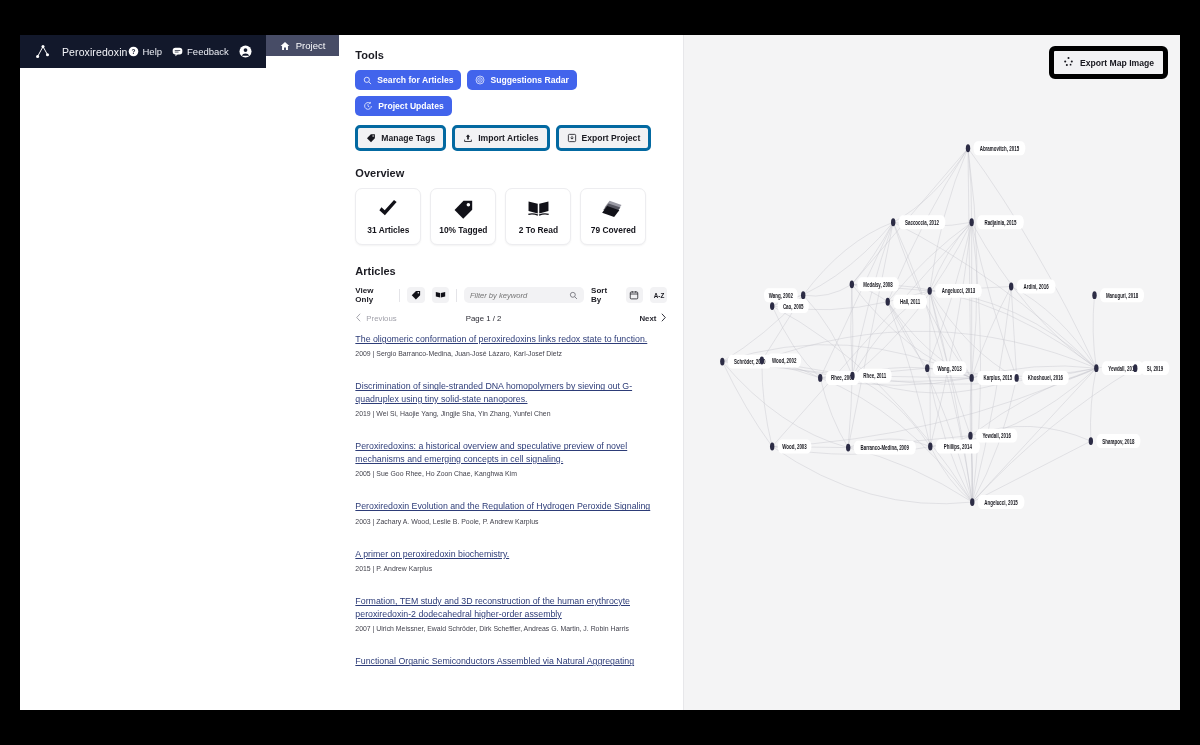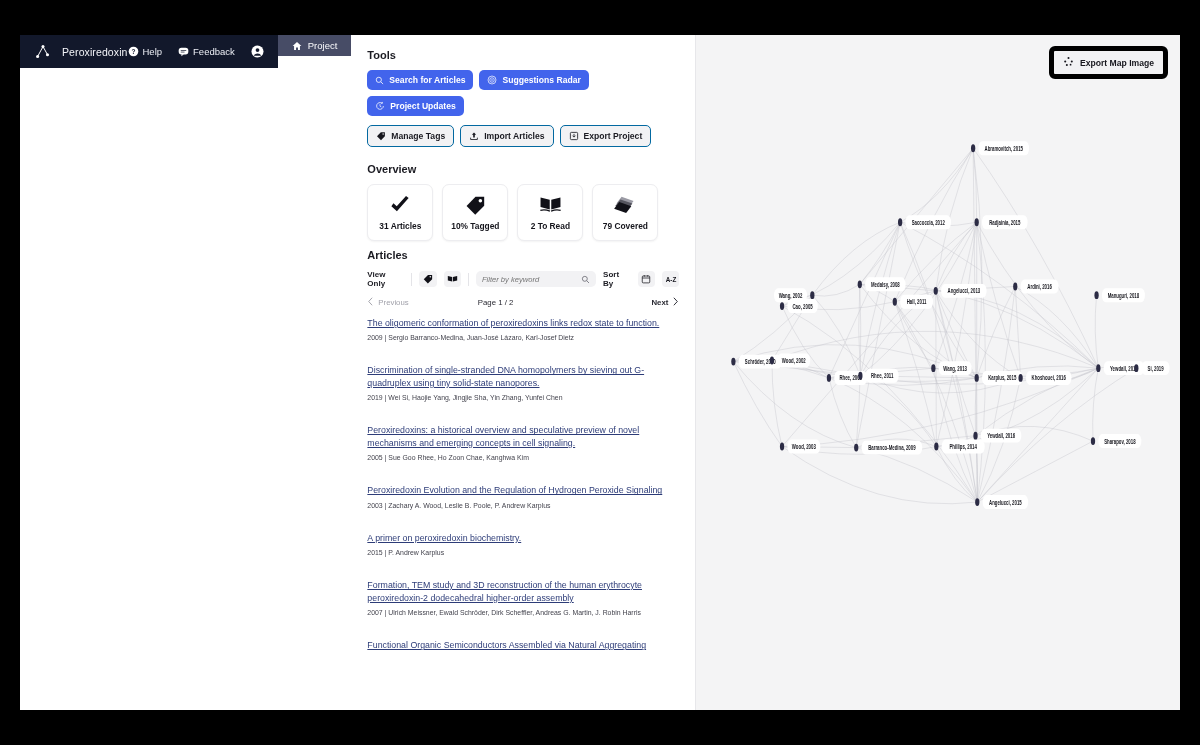--- a/index.html
+++ b/index.html
@@ -22,21 +22,21 @@
   
   .topbar {
     height: 33px;
     background: #12182b;
     display: flex; align-items: center;
     padding: 0 14px;
     flex: 0 0 auto;
   }
   .logo-mark { width: 18px; height: 18px; display:block; margin-right: 10px; }
   .app-title { color: #f3f4f8; font-size: 10.5px; letter-spacing:.1px; }
-  .topbar-right { margin-left: auto; display: flex; align-items: center; gap: 16px; }
+  .topbar-right { margin-left: auto; display: flex; align-items: center; gap: 10px; }
   .tb-item { display:flex; align-items:center; gap:4px; color:#eceef5; font-size:9.5px; }
   .tb-ico { width: 11px; height: 11px; display:block; }
 
   
   .crumbbar {
     height: 21px;
     background: #474c66;
     display: flex; align-items: center;
     padding: 0 14px;
     flex: 0 0 auto;
@@ -60,35 +60,35 @@
   .btn-row { display: flex; flex-wrap: wrap; gap: 6px; margin-bottom: 6px; }
   .btn {
     display: inline-flex; align-items: center; gap: 5px;
     font-size: 8.6px; font-weight: bold;
     border-radius: 5px;
     padding: 5px 8px;
     line-height: 1;
     white-space: nowrap;
   }
   .btn-primary { background: #4264ec; color:#fff; }
-  .btn-ghost { background:#f2f2f4; color:#1b1b22; border:1px solid #0369a1; }
+  .btn-ghost { background:#f2f2f4; color:#1b1b22; border:3px solid #0369a1; }
   .btn svg { display:block; }
 
   .ov-wrap { margin-top: 16px; }
   .ov-cards { display:flex; gap: 9px; margin-top: 3px; }
   .ov-card {
     width: 66px; height: 57px;
     background:#fff; border:1px solid #ededf0; border-radius: 7px;
     box-shadow: 0 1px 2px rgba(0,0,0,.05);
     display:flex; flex-direction:column; align-items:center; justify-content:center; gap:5px;
   }
   .ov-ico { height: 22px; display:flex; align-items:center; }
   .ov-label { font-size: 8.4px; font-weight:bold; color:#15151c; }
 
-  .art-wrap { margin-top: 8px; }
+  .art-wrap { margin-top: 20px; }
   .filters { display:flex; align-items:center; gap:7px; margin-top: 6px; }
   .flabel { font-size:8px; font-weight:bold; color:#1b1b22; }
   .divider-v { width:1px; height:13px; background:#e4e4e8; }
   .icon-btn {
     width:18px; height:16px; border-radius:4px; background:#f2f2f4;
     display:flex; align-items:center; justify-content:center;
   }
   .search-box {
     flex: 1 1 auto; height:16px; background:#f2f2f4; border-radius:5px;
     display:flex; align-items:center; padding: 0 6px; gap:4px; min-width: 0;

